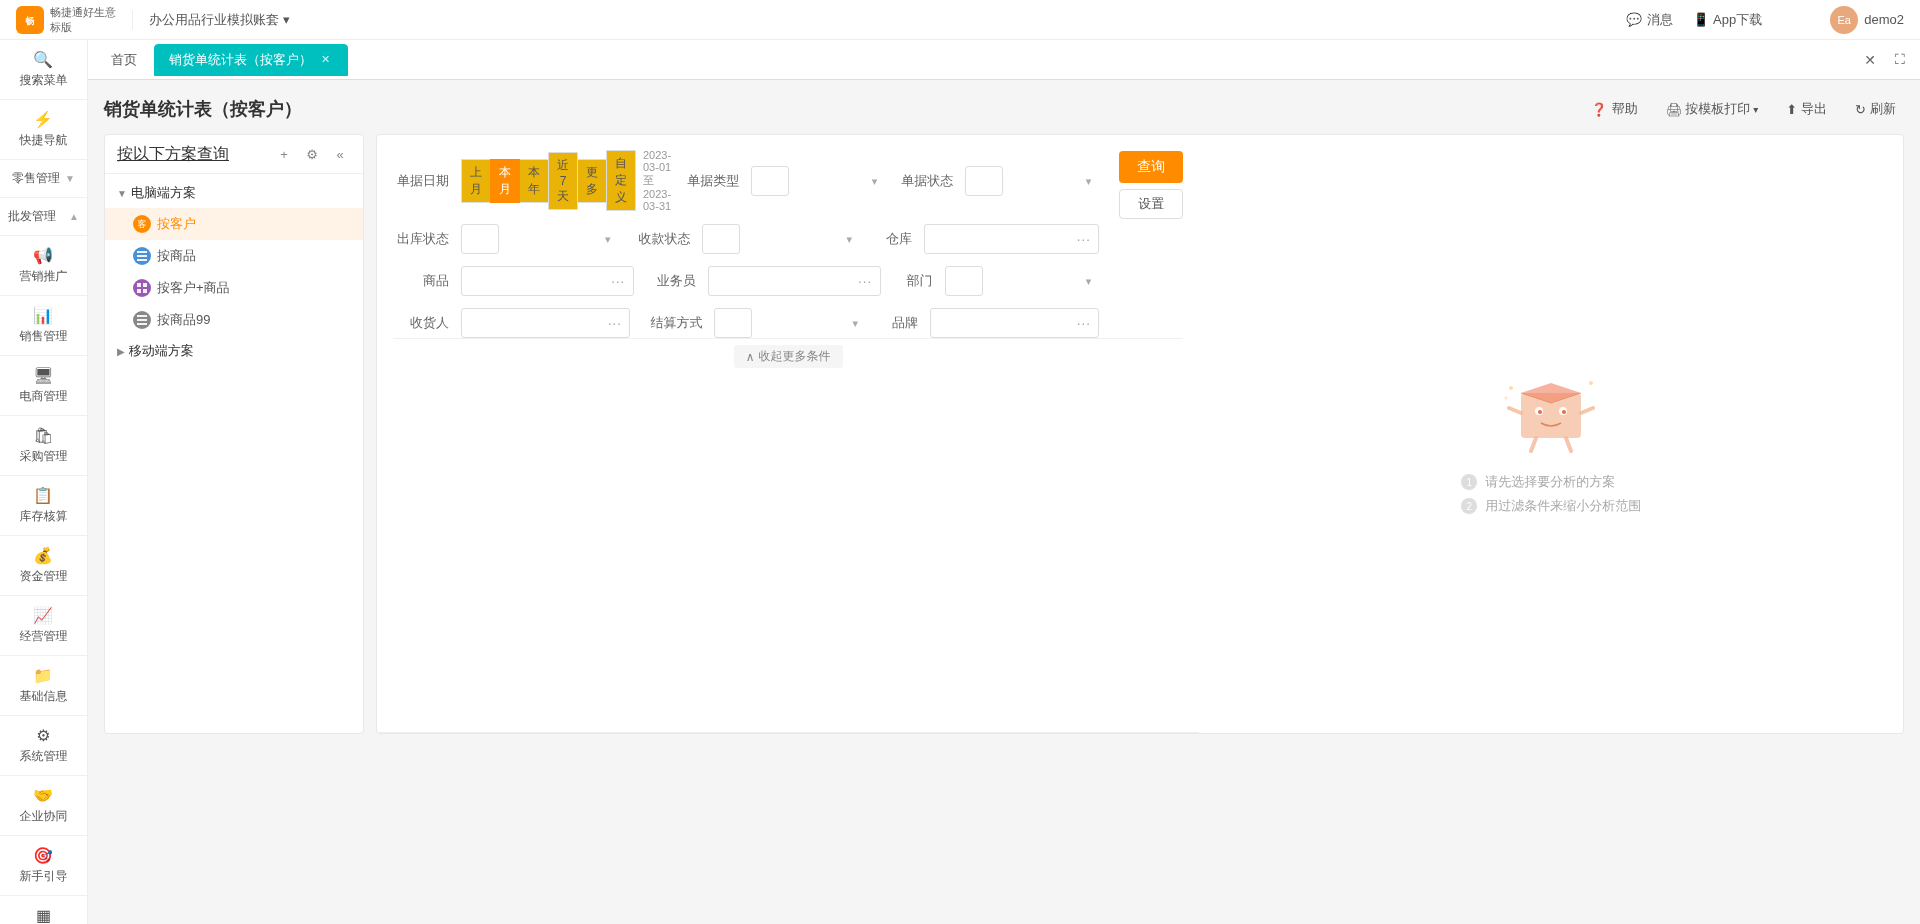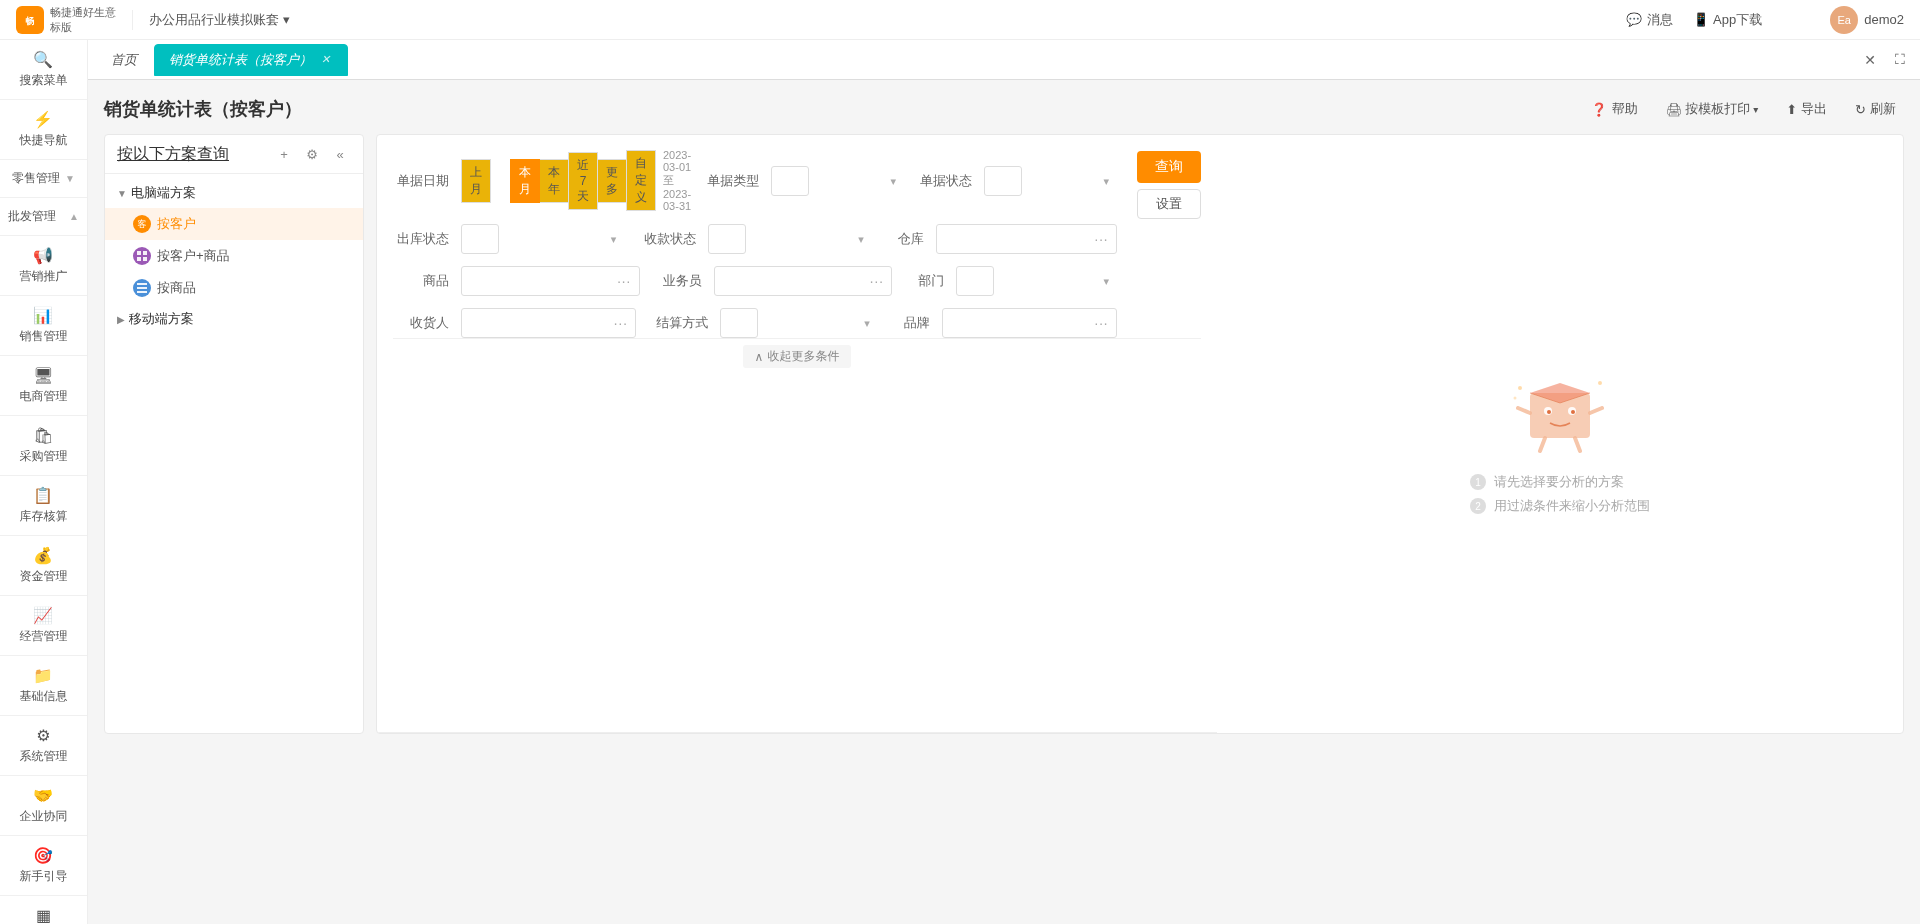--- a/index.html
+++ b/index.html
@@ -130,21 +130,20 @@
       height: 32px;
       padding: 0 14px;
       display: flex;
       align-items: center;
       gap: 6px;
       border-radius: 4px 4px 0 0;
       cursor: pointer;
       font-size: 13px;
       color: #555;
       border: 1px solid transparent;
-      font-style: italic;
     }
     .tab-item.active {
       background: #00bfbf;
       color: white;
       border-color: #00bfbf;
     }
     .tab-close {
       font-size: 11px;
       color: rgba(255,255,255,0.8);
       cursor: pointer;
@@ -351,21 +350,20 @@
       margin-right: -1px;
       color: #555;
       background: #eab308;
     }
     .date-btn.active {
       background: #ff8c00;
       color: white;
       border-color: #ff8c00;
       z-index: 1;
       position: relative;
-      margin-left: 20px;
     }
     .date-range-text {
       font-size: 11px;
       color: #999;
       margin-left: 8px;
     }
 
     .filter-select {
       flex: 1;
       height: 30px;
@@ -696,42 +694,52 @@
               <span class="tree-arrow">▼</span>
               <span>电脑端方案</span>
             </div>
 
             <div class="tree-item active">
               <div class="tree-item-icon" style="font-size:9px;">客</div>
               <span>按客户</span>
             </div>
 
             <div class="tree-item">
+              <div class="tree-item-icon" style="background:#4a90d9;font-size:10px;">
+                <svg width="12" height="12" viewBox="0 0 12 12">
+                    <rect x="1" y="1" width="10" height="2" fill="white" opacity="0.9"></rect>
+                    <rect x="1" y="5" width="10" height="2" fill="white" opacity="0.9"></rect>
+                    <rect x="1" y="9" width="10" height="2" fill="white" opacity="0.9"></rect>
+                  </svg>
+              </div>
+              <span>按商品</span>
+            </div>
+
+            <div class="tree-item">
               <div class="tree-item-icon" style="background:#9b59b6;font-size:9px;">
                 <svg width="12" height="12" viewBox="0 0 12 12">
                     <rect x="1" y="1" width="4" height="4" fill="white" opacity="0.9"></rect>
                     <rect x="7" y="1" width="4" height="4" fill="white" opacity="0.9"></rect>
                     <rect x="1" y="7" width="4" height="4" fill="white" opacity="0.9"></rect>
                     <rect x="7" y="7" width="4" height="4" fill="white" opacity="0.9"></rect>
                   </svg>
               </div>
               <span>按客户+商品</span>
             </div>
 
             <div class="tree-item">
-              <div class="tree-item-icon" style="background:#4a90d9;font-size:10px;">
+              <div class="tree-item-icon" style="background:#888;font-size:10px;">
                 <svg width="12" height="12" viewBox="0 0 12 12">
                     <rect x="1" y="1" width="10" height="2" fill="white" opacity="0.9"></rect>
                     <rect x="1" y="5" width="10" height="2" fill="white" opacity="0.9"></rect>
                     <rect x="1" y="9" width="10" height="2" fill="white" opacity="0.9"></rect>
                   </svg>
               </div>
-              <span>按商品</span>
-            </div>
-
+              <span>按商品99</span>
+            </div>
 
 
             <div class="tree-mobile-group">
               <span class="tree-arrow">▶</span>
               <span>移动端方案</span>
             </div>
           </div>
         </div>
 
         <div class="right-panel">

